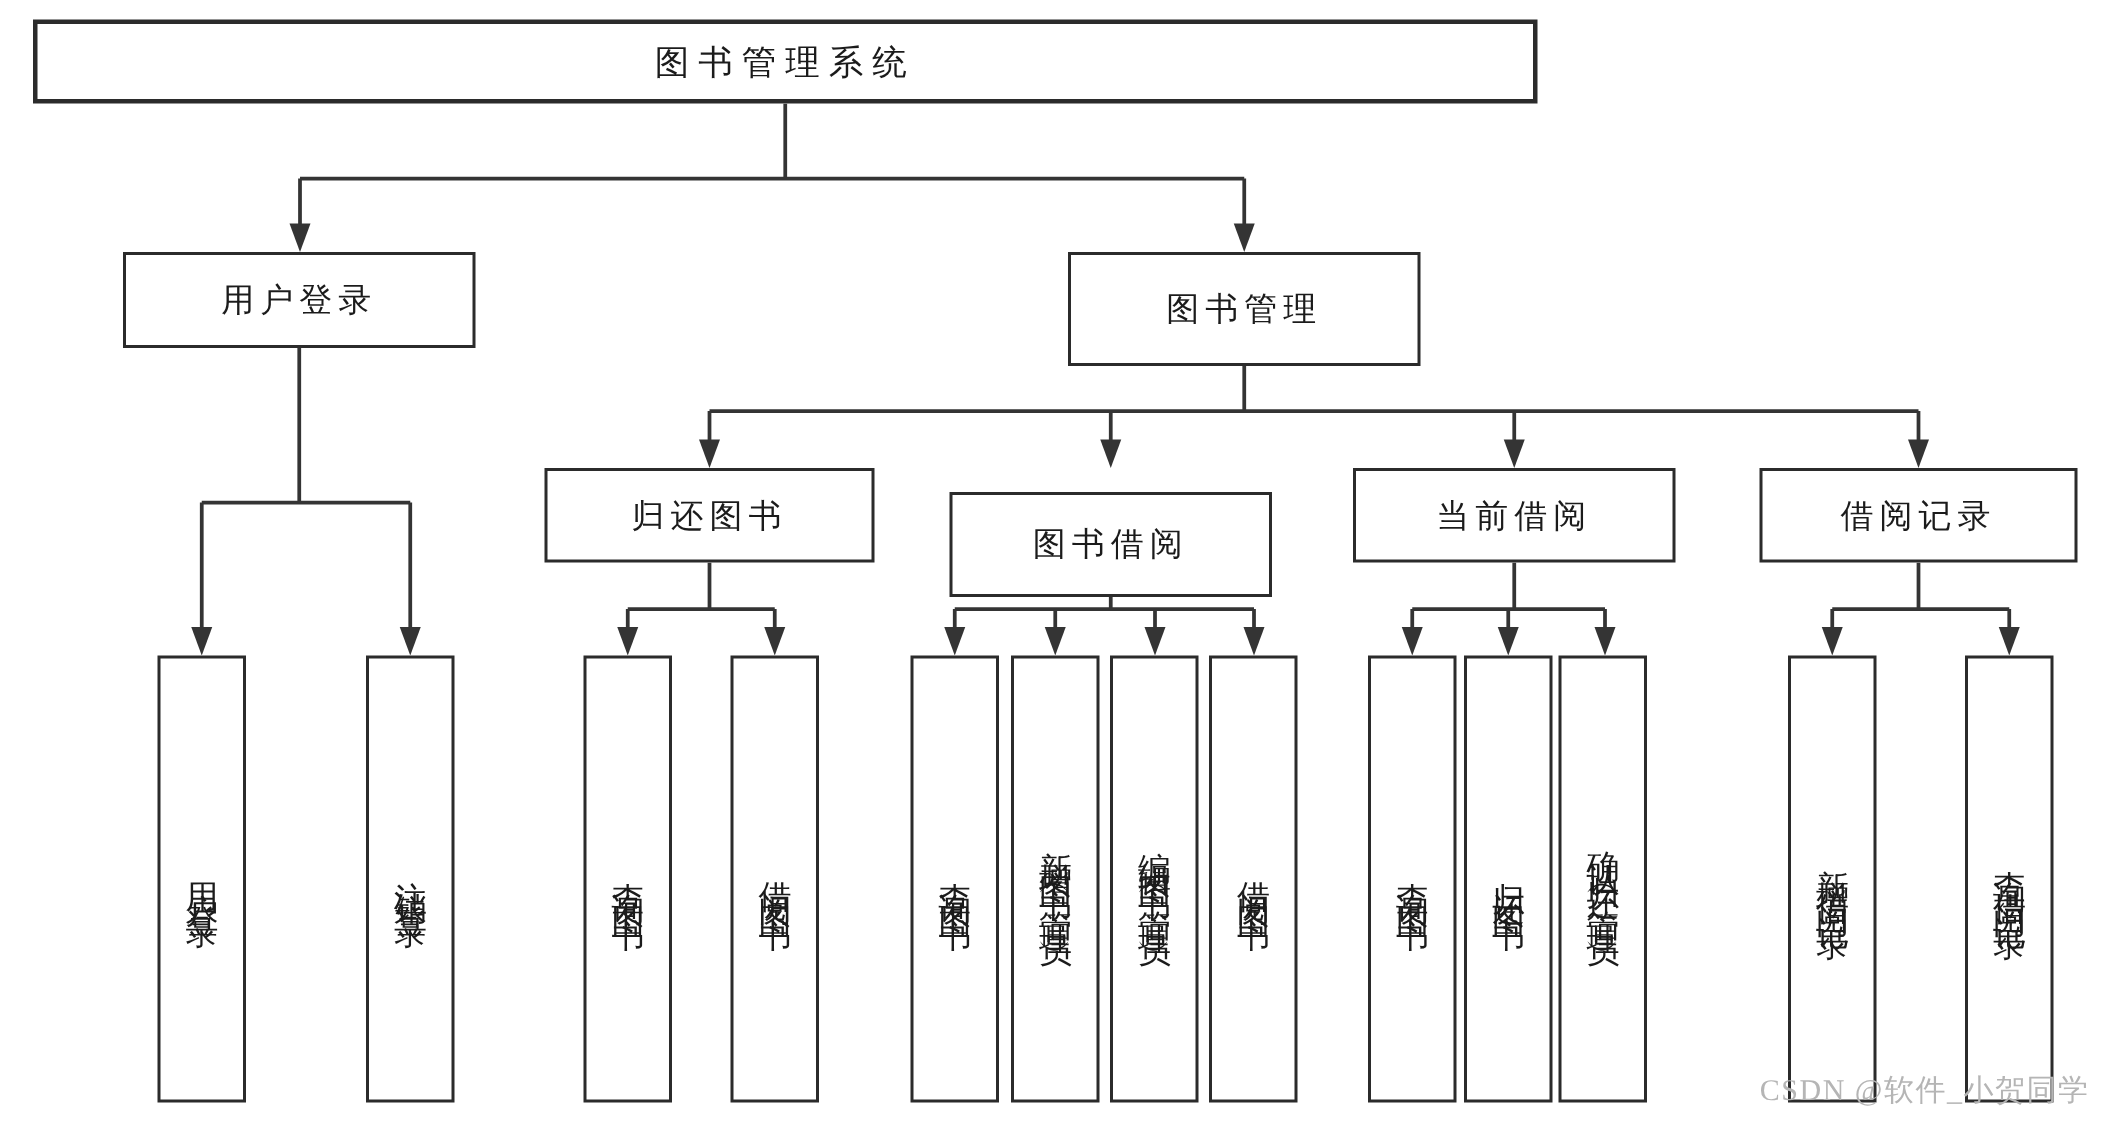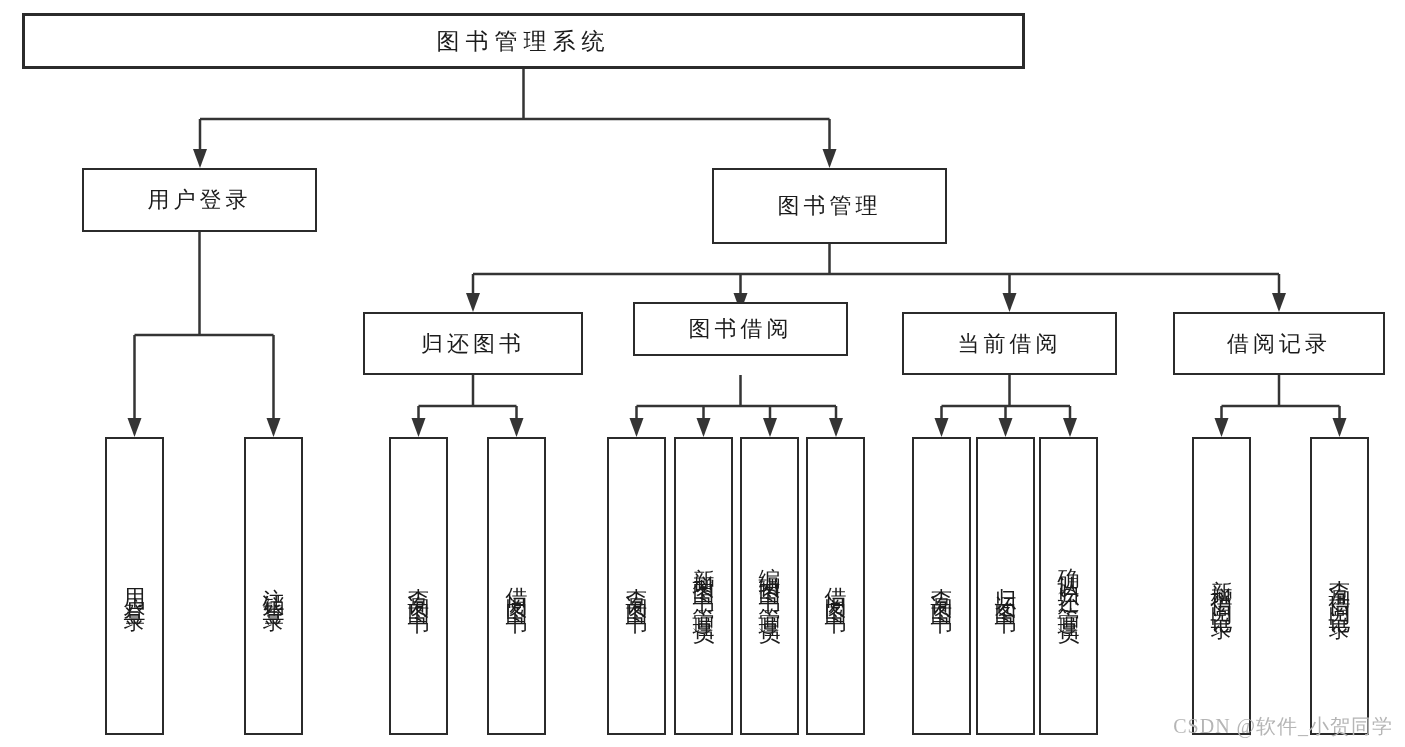--- a/index.html
+++ b/index.html
@@ -110,21 +110,21 @@
   <div class="node hlabel" style="left:82px;top:168px;width:235px;height:64px">
     <span>用户登录</span>
   </div>
   <div class="node hlabel" style="left:712px;top:168px;width:235px;height:76px">
     <span>图书管理</span>
   </div>
 
   <div class="node hlabel" style="left:363px;top:312px;width:220px;height:63px">
     <span>归还图书</span>
   </div>
-  <div class="node hlabel" style="left:633px;top:302px;width:215px;height:54px">
+  <div class="node hlabel" style="left:633px;top:328px;width:215px;height:70px">
     <span>图书借阅</span>
   </div>
   <div class="node hlabel" style="left:902px;top:312px;width:215px;height:63px">
     <span>当前借阅</span>
   </div>
   <div class="node hlabel" style="left:1173px;top:312px;width:212px;height:63px">
     <span>借阅记录</span>
   </div>
 
   <div class="node" style="left:105px;top:437px;width:59px;height:298px">

